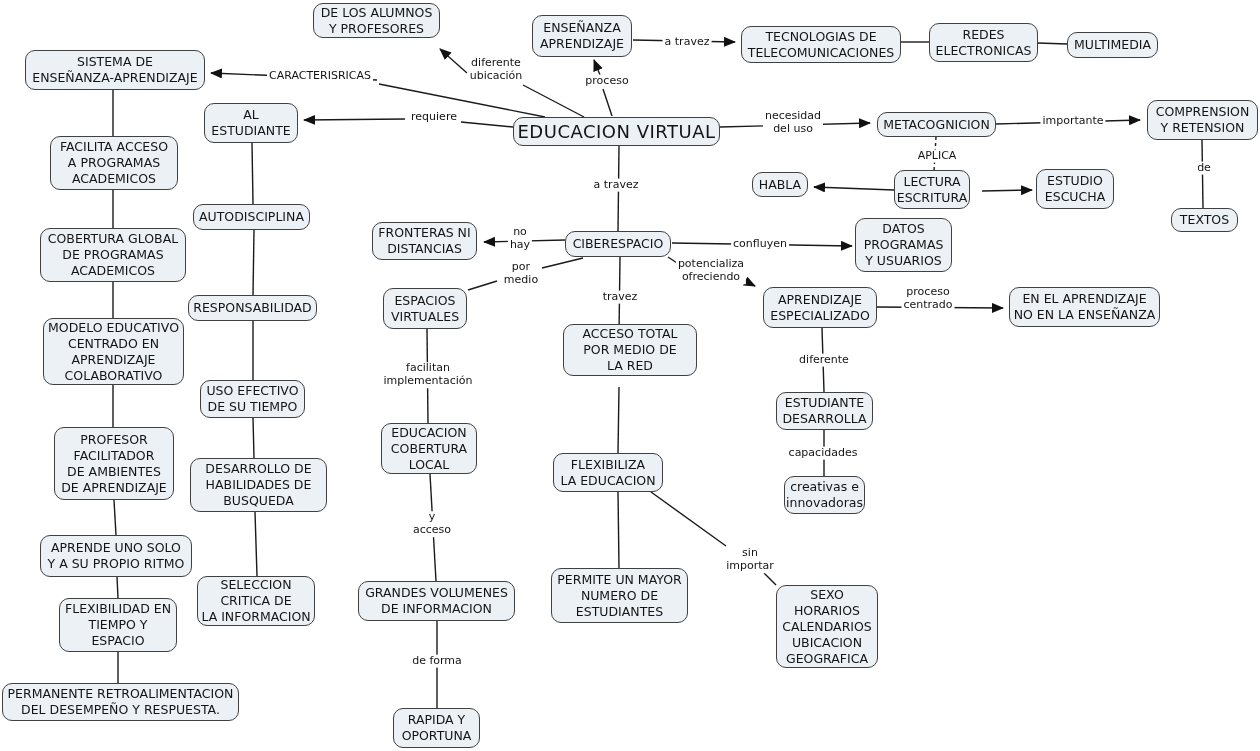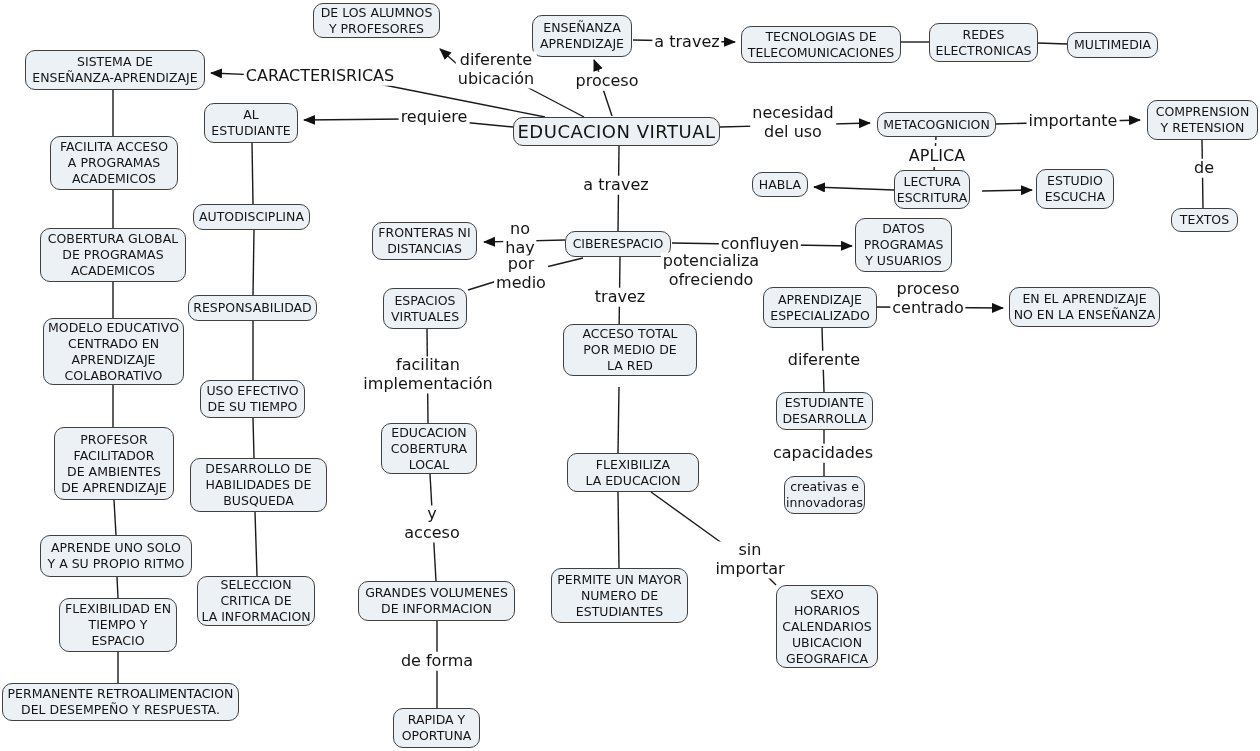--- a/index.html
+++ b/index.html
@@ -19,21 +19,21 @@
     text-align:center;white-space:pre;
     font-size:12.5px;line-height:1.28;
     box-sizing:border-box;
   }
   .node.big{font-size:18px;font-weight:400;letter-spacing:.5px;}
   .lbl{
     position:absolute;z-index:3;
     transform:translate(-50%,-50%);
     background:#ffffff;
     text-align:center;white-space:pre;
-    font-size:16px;line-height:1.16;
+    font-size:11px;line-height:1.16;
     padding:0 2px;
   }
 </style>
 </head>
 <body>
 
 <svg id="edges" width="1260" height="751" viewBox="0 0 1260 751">
   <defs>
     <marker id="arr" markerUnits="userSpaceOnUse" markerWidth="13" markerHeight="11" refX="11" refY="5" orient="auto">
       <path d="M0,0 L12,5 L0,10 Z" fill="#111111"></path>
@@ -147,21 +147,21 @@
 <div class="node" style="left:54px;top:427px;width:120px;height:73px">PROFESOR
 FACILITADOR
 DE AMBIENTES
 DE APRENDIZAJE</div>
 <div class="node" style="left:381px;top:423px;width:96px;height:51px">EDUCACION
 COBERTURA
 LOCAL</div>
 <div class="node" style="left:190px;top:458px;width:137px;height:54px">DESARROLLO DE
 HABILIDADES DE
 BUSQUEDA</div>
-<div class="node" style="left:567px;top:453px;width:132px;height:39px">FLEXIBILIZA
+<div class="node" style="left:553px;top:453px;width:110px;height:39px">FLEXIBILIZA
 LA EDUCACION</div>
 <div class="node" style="left:784px;top:476px;width:81px;height:38px">creativas e
 innovadoras</div>
 <div class="node" style="left:40px;top:535px;width:152px;height:42px">APRENDE UNO SOLO
 Y A SU PROPIO RITMO</div>
 <div class="node" style="left:358px;top:581px;width:157px;height:40px">GRANDES VOLUMENES
 DE INFORMACION</div>
 <div class="node" style="left:197px;top:576px;width:118px;height:50px">SELECCION
 CRITICA DE
 LA INFORMACION</div>

